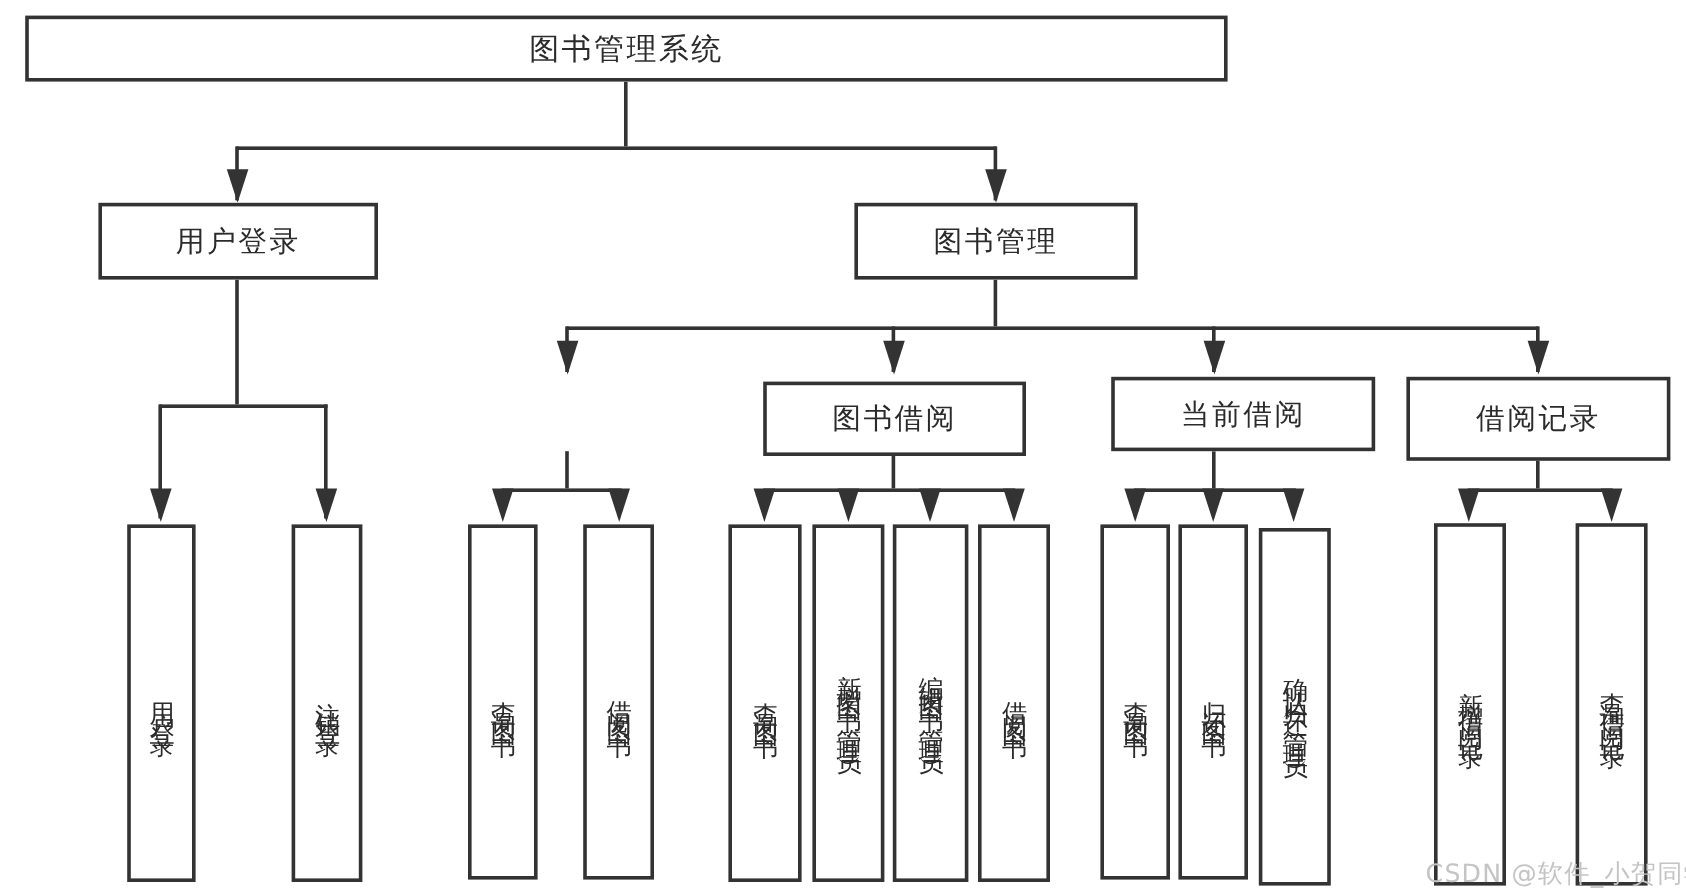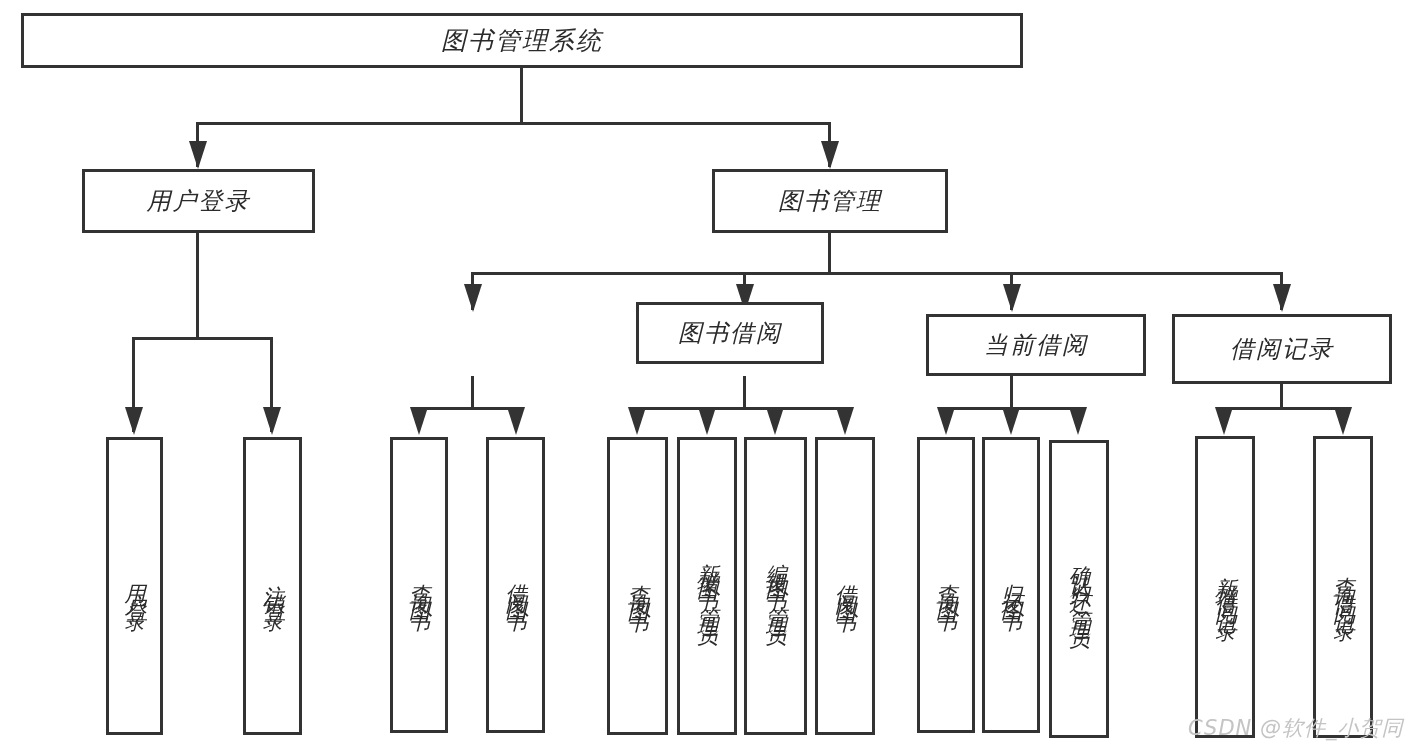--- a/index.html
+++ b/index.html
@@ -1,21 +1,20 @@
 <!DOCTYPE html>
 <html><head>
 <meta charset="utf-8">
 <style>
   html,body { margin:0; padding:0; background:#ffffff; }
   .stage {
     position:relative; width:1405px; height:747px;
     background:#ffffff; overflow:hidden;
     font-family:"DejaVu Sans","Liberation Sans",sans-serif;
     color:#2b2b2b;
-    font-style:italic;
   }
   .box {
     position:absolute; box-sizing:border-box;
     border:3px solid #333333; background:#ffffff;
     display:flex; align-items:center; justify-content:center;
   }
   .hlabel { font-size:24px; letter-spacing:2px; color:#2b2b2b; white-space:nowrap; }
   .root .hlabel { font-size:25px; }
   .leaf .vlabel {
     writing-mode:vertical-rl; text-orientation:mixed;
@@ -93,21 +92,21 @@
     <span class="hlabel">图书管理系统</span>
   </div>
 
   <div class="box" style="left:82px;top:169px;width:233px;height:64px">
     <span class="hlabel">用户登录</span>
   </div>
   <div class="box" style="left:712px;top:169px;width:236px;height:64px">
     <span class="hlabel">图书管理</span>
   </div>
 
-  <div class="box" style="left:636px;top:302px;width:188px;height:62px">
+  <div class="box" style="left:636px;top:318px;width:219px;height:62px">
     <span class="hlabel">图书借阅</span>
   </div>
   <div class="box" style="left:926px;top:314px;width:220px;height:62px">
     <span class="hlabel">当前借阅</span>
   </div>
   <div class="box" style="left:1172px;top:314px;width:220px;height:70px">
     <span class="hlabel">借阅记录</span>
   </div>
 
   <div class="box leaf" style="left:106px;top:437px;width:57px;height:298px">

